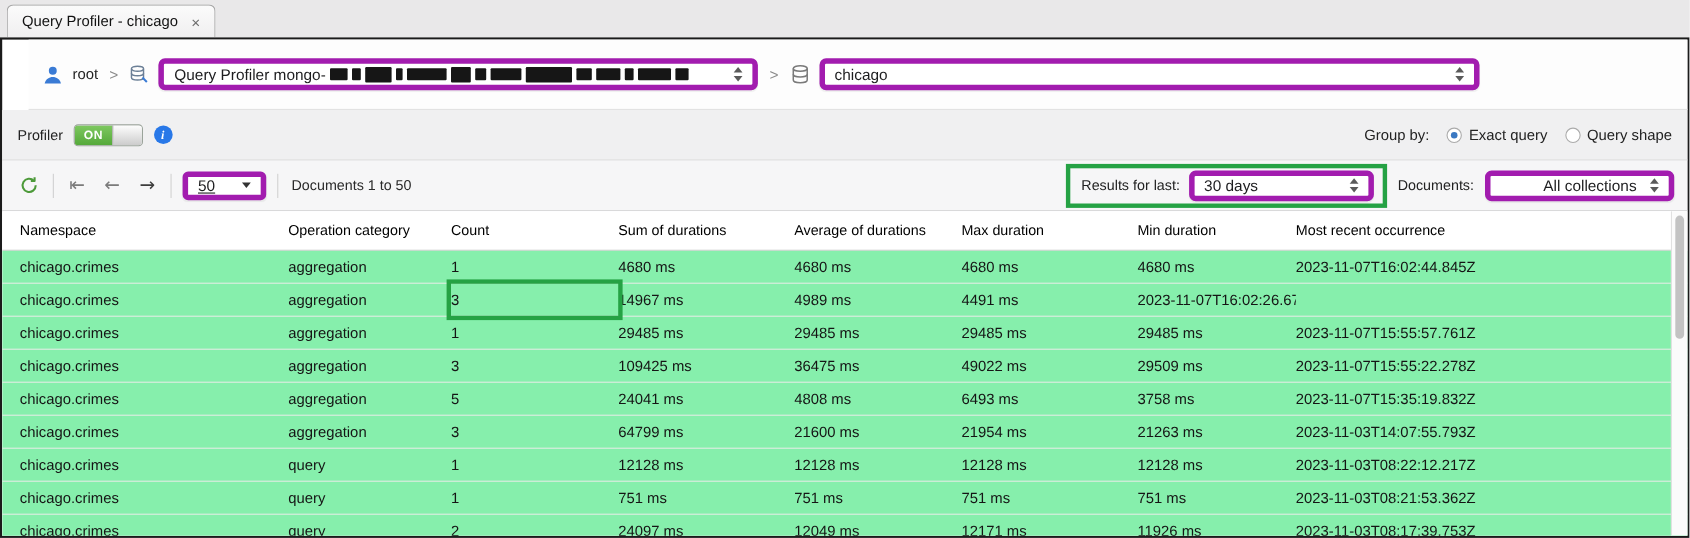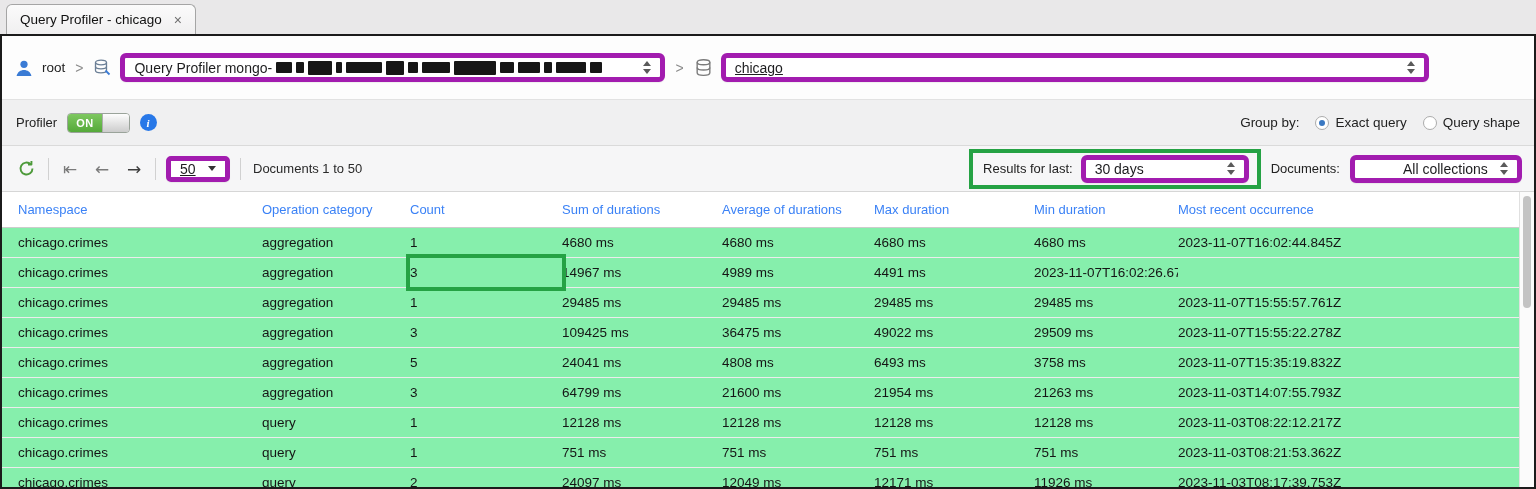--- a/index.html
+++ b/index.html
@@ -26,35 +26,35 @@
   
   .panel {
     position:absolute; top:34px; left:0; width:1536px; height:455px;
     border:2px solid #1b1b1b; background:#fff;
     display:flex; flex-direction:column;
   }
 
   
   .conn-bar {
     flex:0 0 64px; display:flex; align-items:center; gap:8px;
-    padding:0 12px; background:#fdfdfd; border-bottom:1px solid #e2e2e2;
+    padding:0 12px; background:#fdfdfd; border-bottom:1px solid #e2e2e2;margin-left:24px;
   }
   .crumb { font-size:13.5px; color:#222; }
   .crumb-sep { font-size:14px; color:#8a8a8a; padding:0 2px; }
   .icon { display:inline-flex; align-items:center; justify-content:center; }
 
   .combo {
     display:flex; align-items:center; height:29px;
     background:#fff; border:5px solid #a21caf; border-radius:6px;
     padding:0 9px; font-size:14px; color:#1d1d1f;
     box-shadow:0 1px 1px rgba(0,0,0,.06);
   }
   .combo .combo-text { white-space:nowrap; overflow:hidden; }
   .dd1 { width:545px; }
-  .dd2 { width:708px;text-decoration:underline; }
+  .dd2 { width:600px; }
   .stepper { display:flex; flex-direction:column; align-items:center; gap:3px; margin-left:auto; padding-left:8px; }
   .tri-up   { width:0; height:0; border-left:4px solid transparent; border-right:4px solid transparent; border-bottom:5px solid #5a5a5a; }
   .tri-down { width:0; height:0; border-left:4px solid transparent; border-right:4px solid transparent; border-top:5px solid #5a5a5a; }
   .redacted { display:inline-flex; align-items:center; margin-left:4px; }
   .redacted i { display:inline-block; height:11px; background:#161616; margin-right:4px; border-radius:1px; }
   .redacted i.tall { height:14px; }
 
   
   .profiler-bar {
     flex:0 0 46px; display:flex; align-items:center; gap:10px;
@@ -80,41 +80,41 @@
   
   .toolbar {
     flex:0 0 46px; display:flex; align-items:center; gap:10px;
     padding:0 12px; background:#f6f6f7; border-bottom:1px solid #d6d6d6;
     font-size:13px; color:#222;
   }
   .icon-btn { width:24px; height:24px; display:flex; align-items:center; justify-content:center; }
   .arrow { font-family:"DejaVu Sans",sans-serif; font-size:17px; color:#7b7b7b; width:22px; text-align:center; }
   .arrow.next { color:#3d3d3d; }
   .vsep { width:1px; height:22px; background:#d1d1d1; }
-  .combo.small { width:64px; height:26px; border-radius:5px;text-decoration:underline; }
+  .combo.small { width:76px; height:26px; border-radius:5px;text-decoration:underline; }
   .combo.small .tri-down { margin-left:auto; border-top-color:#333; }
   .doc-label { color:#2a2a2a; padding-left:2px; }
   .toolbar-right { margin-left:auto; display:flex; align-items:center; gap:10px; }
   .results-group {
     display:flex; align-items:center; gap:8px;
     border:4px solid var(--green); padding:2px 8px 2px 10px;
   }
   .combo.period { width:168px; height:28px; }
   .combo.collection { width:172px; height:28px;padding-left:48px; }
 
   
   .table-wrap { position:relative; flex:1; overflow:hidden; background:#fff; }
   .grid {
     display:grid;
     grid-template-columns:260px 148px 152px 160px 152px 160px 144px 1fr;
     align-items:center;
   }
   .grid > div:first-child { padding-left:16px; }
   .thead { height:36px; border-bottom:1px solid #cccccc; background:#fff; }
-  .hcell { font-size:13px; color:#3b82f6; white-space:nowrap; overflow:hidden; }
+  .hcell { font-size:13px; color:#000000; white-space:nowrap; overflow:hidden; }
   .trow { height:30px; border-bottom:1px solid #ececec; background:#86efac; }
   .tcell { font-size:13.5px; color:#151515; white-space:nowrap; overflow:hidden; height:100%; display:flex; align-items:center; }
   .tcell.annotated { position:relative; z-index:4; outline:4px solid var(--green); }
   .vscroll {
     position:absolute; top:0; right:0; bottom:0; width:15px;
     background:#fbfbfb; border-left:1px solid #e0e0e0;
   }
   .vthumb { position:absolute; top:4px; left:3px; width:8px; height:112px; border-radius:4px; background:#c3c3c3; }
 </style>
 </head>

